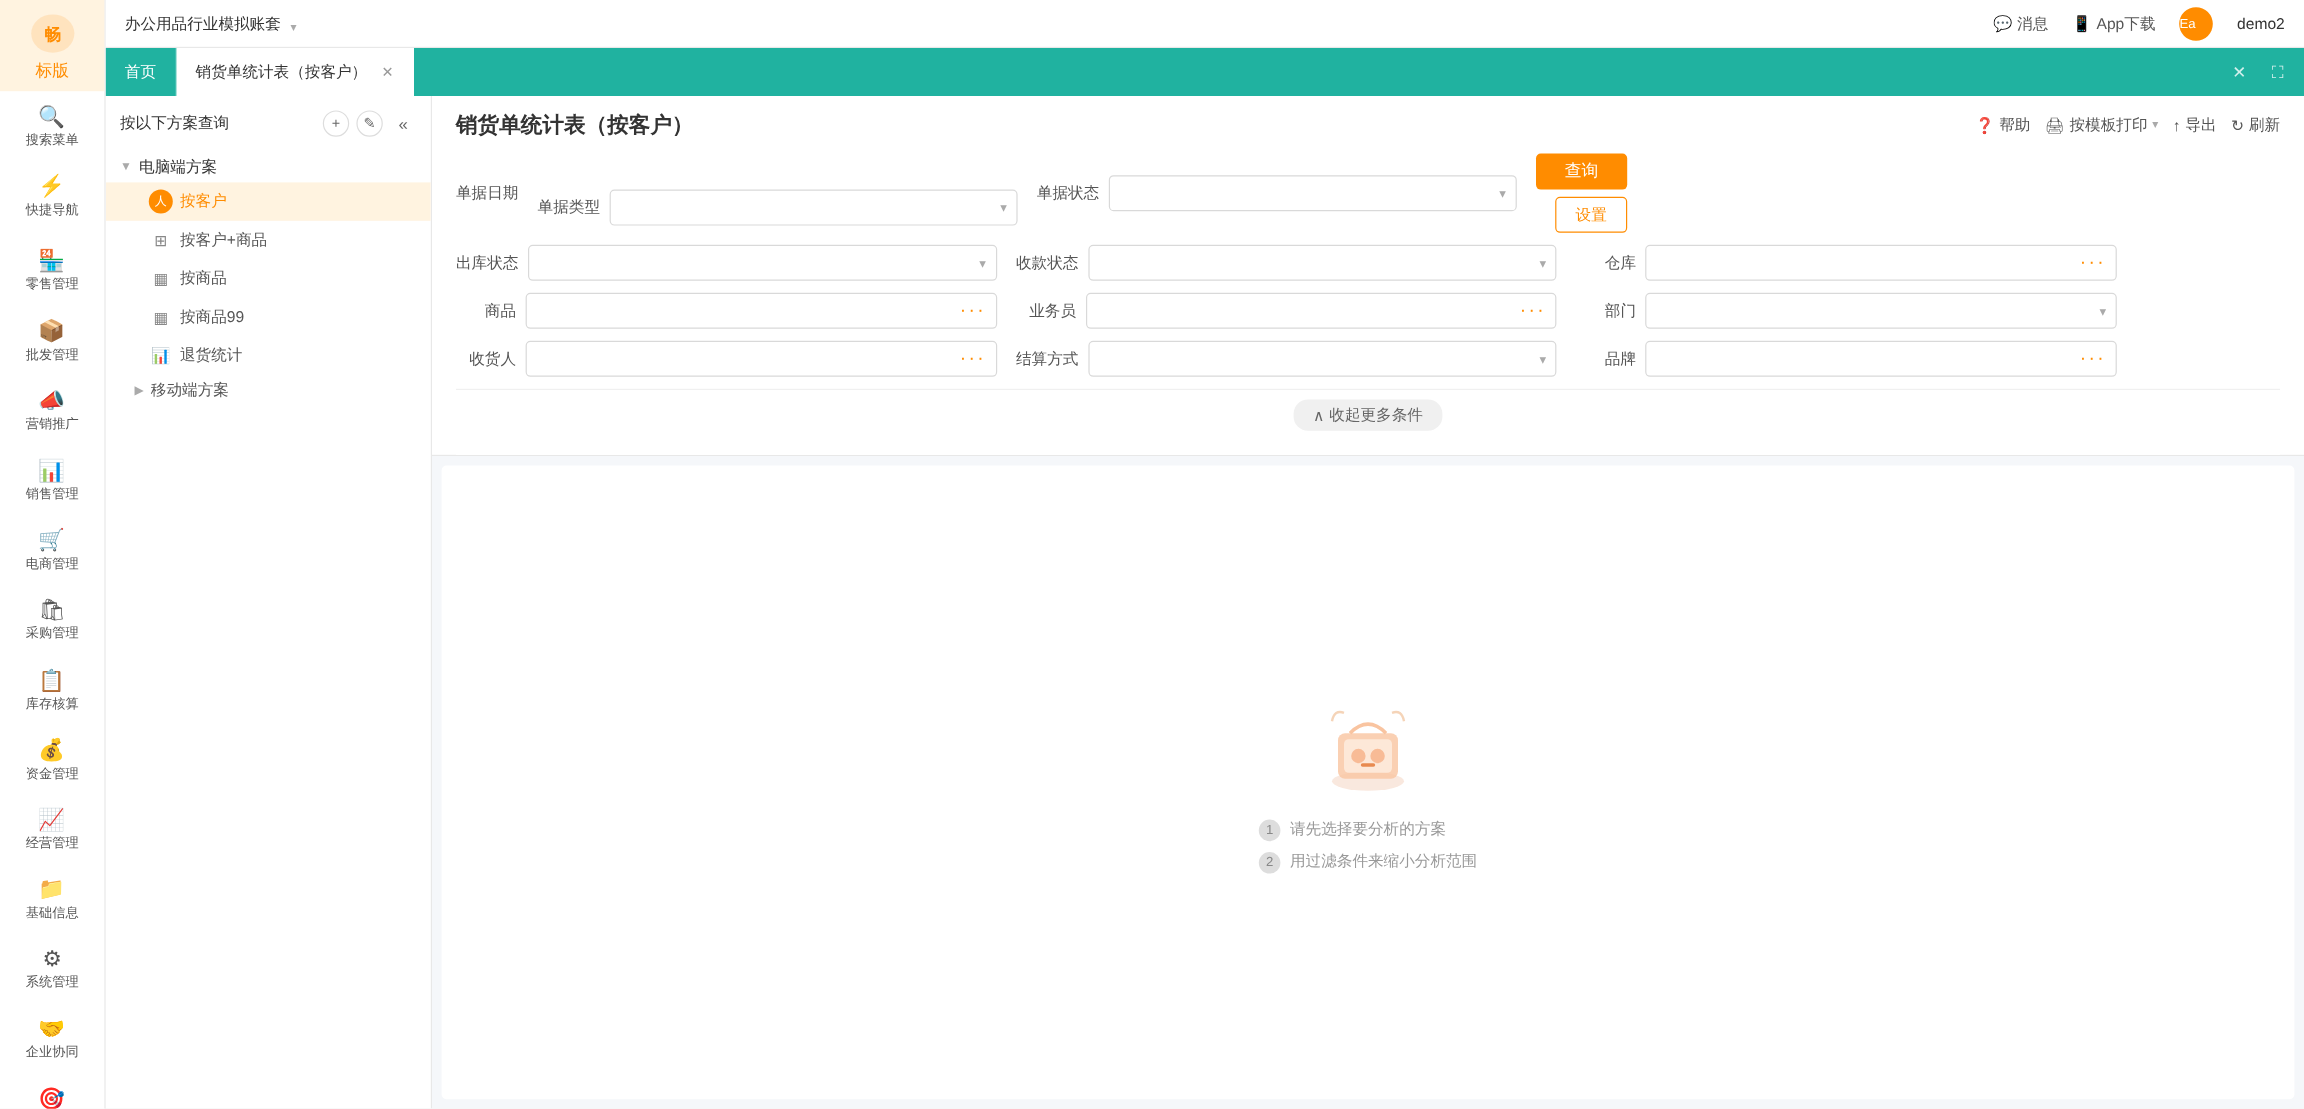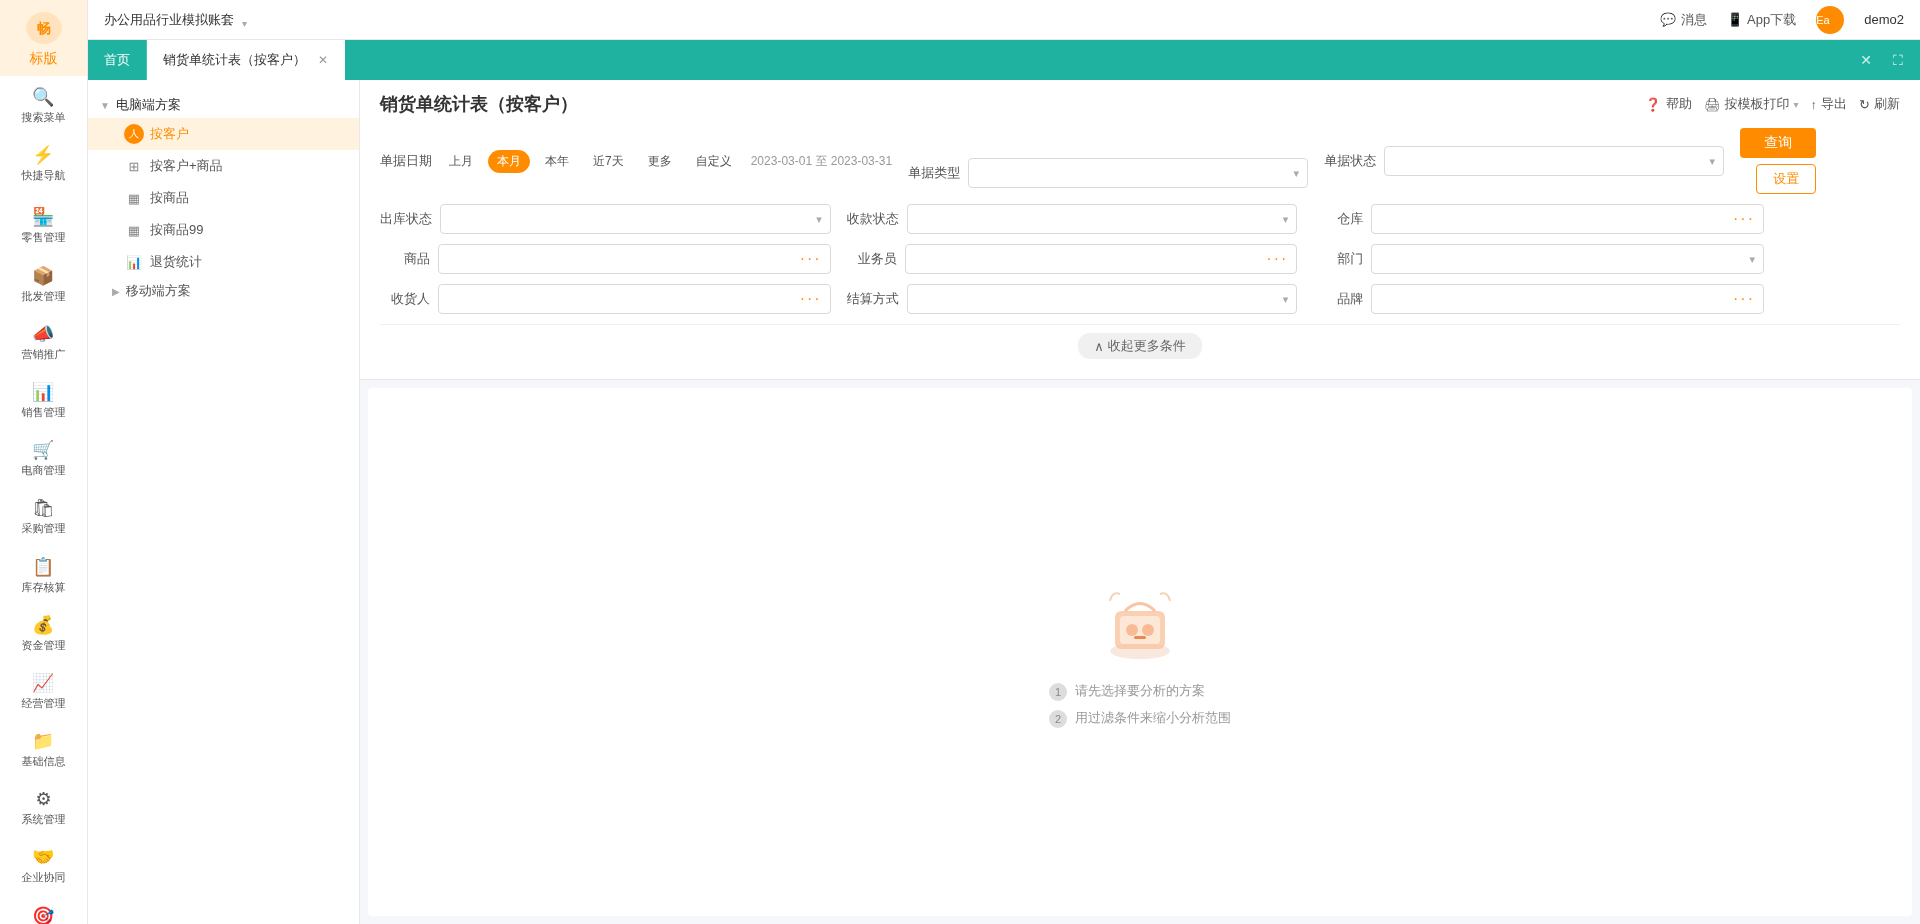--- a/index.html
+++ b/index.html
@@ -209,20 +209,34 @@
       </div>
       <div class="tab-action-btn">
         <span>⛶</span>
       </div>
     </div>
   </div>
 
   <div class="content">
 
     <div class="left-panel">
+      <div class="left-panel-header">
+        <span class="left-panel-title">按以下方案查询</span>
+        <div class="left-panel-actions">
+          <div class="left-panel-action">
+            <span>+</span>
+          </div>
+          <div class="left-panel-action">
+            <span>✎</span>
+          </div>
+          <div class="collapse-btn">
+            <span>«</span>
+          </div>
+        </div>
+      </div>
 
       <div class="tree-section">
 
         <div class="tree-group-header">
           <span class="tree-arrow">▼</span>
           <span>电脑端方案</span>
         </div>
 
         <div class="tree-item active">
           <div class="tree-item-icon orange-circle">人</div>
@@ -276,29 +290,20 @@
               <span>刷新</span>
             </div>
           </div>
         </div>
 
         <div style="background:#fff; padding: 0 0 12px 0;">
 
           <div class="filter-row">
             <div class="filter-field" style="flex: 0 0 auto;">
               <span class="filter-label">单据日期</span>
-              <div class="date-filter">
-                <button class="date-btn">上月</button>
-                <button class="date-btn active">本月</button>
-                <button class="date-btn">本年</button>
-                <button class="date-btn">近7天</button>
-                <button class="date-btn">更多</button>
-                <button class="date-btn">自定义</button>
-                <span class="date-range">2023-03-01 至 2023-03-31</span>
-              </div>
             </div>
 
             <div class="filter-field" style="flex: 1; max-width: 400px; margin-top: 24px;">
               <span class="filter-label">单据类型</span>
               <div class="filter-input">
                 <span class="placeholder"></span>
                 <span class="dropdown-icon">▾</span>
               </div>
             </div>
 

